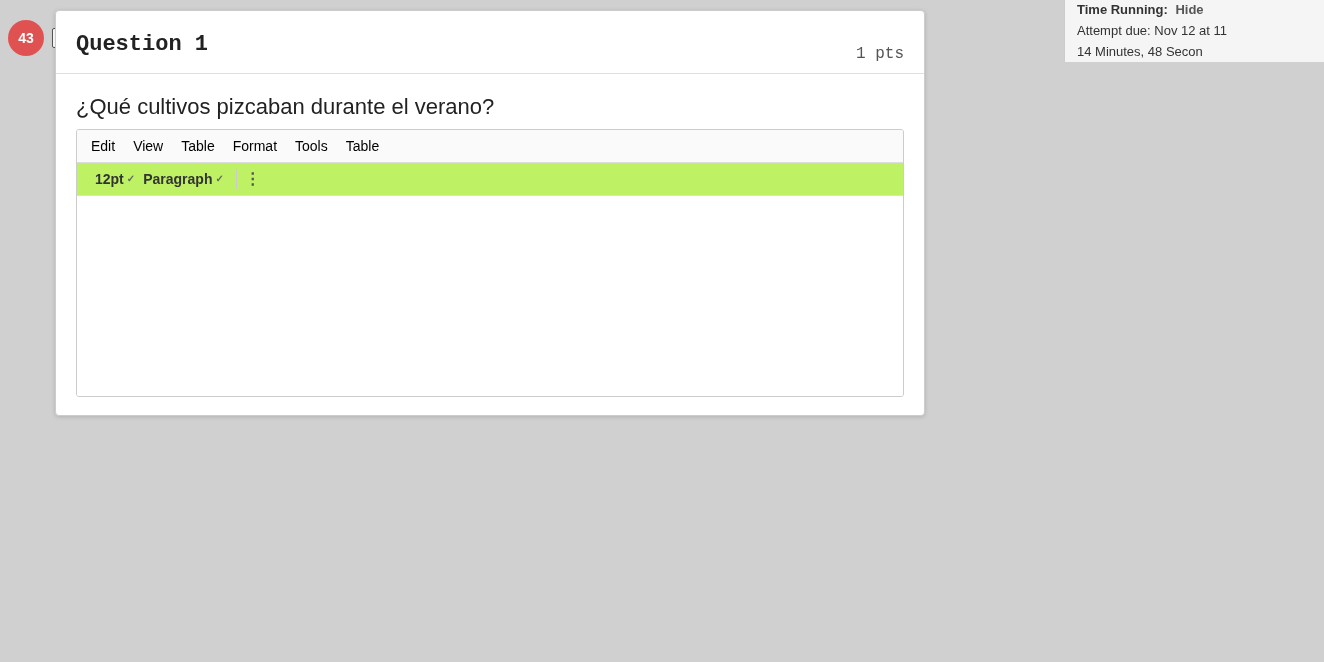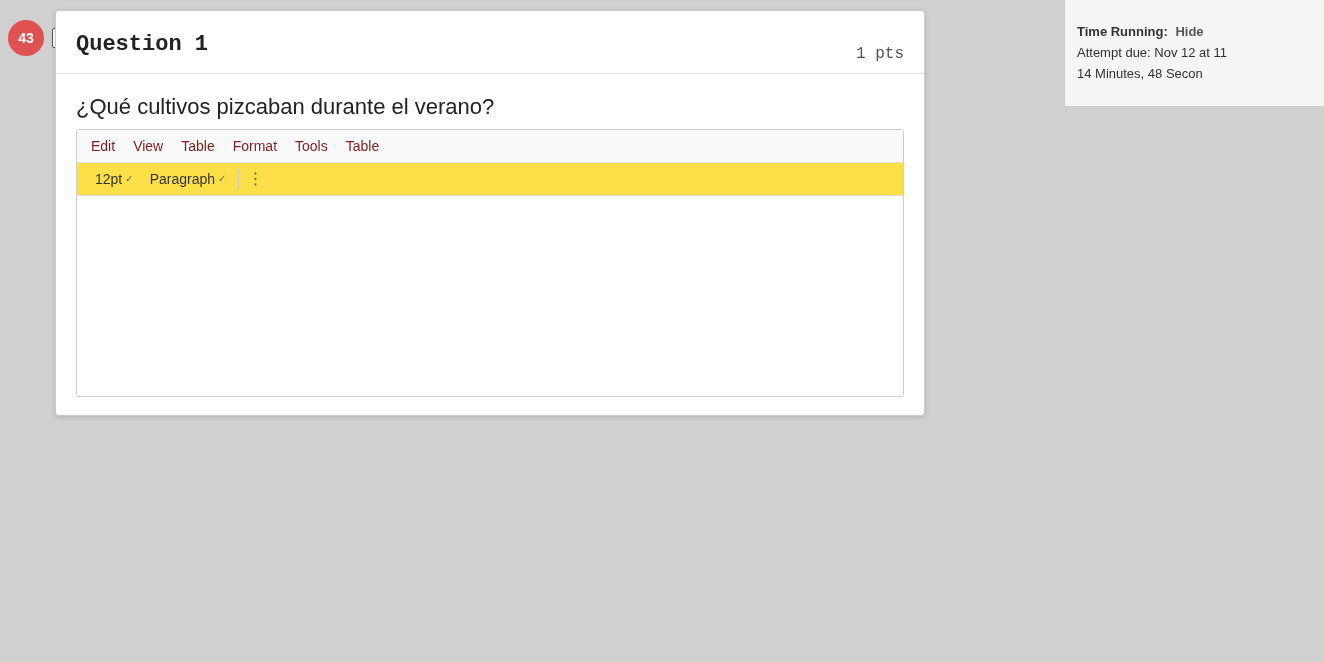--- a/index.html
+++ b/index.html
@@ -12,21 +12,21 @@
       overflow: hidden;
       position: relative;
     }
 
     .top-right-panel {
       position: absolute;
       top: 0;
       right: 0;
       width: 260px;
       background-color: #f5f5f5;
-      padding: 22px 12px;
+      padding: 0 12px;
       border-left: 1px solid #ccc;
       font-size: 13px;
       color: #333;
       line-height: 1.6;
     }
 
     .top-right-panel .time-running {
       font-weight: bold;
       display: inline;
     }
@@ -107,31 +107,32 @@
       display: flex;
       align-items: center;
       gap: 18px;
       padding: 8px 14px;
       border-bottom: 1px solid #ddd;
       background: #fafafa;
     }
 
     .editor-menubar .menu-item {
       font-size: 14px;
-      color: #7f1d1d;
+      color: #000000;
       cursor: pointer;
     }
 
     .editor-toolbar {
       display: flex;
       align-items: center;
       gap: 0;
       padding: 6px 14px;
       border-bottom: 1px solid #ddd;
-      background: #fde047;
+      background: #bef264;
+      font-weight: bold;
     }
 
     .toolbar-item {
       font-size: 14px;
       color: #333;
       cursor: pointer;
       display: flex;
       align-items: center;
       gap: 3px;
       padding: 2px 4px;
@@ -208,21 +209,21 @@
         <span class="menu-item">Format</span>
         <span class="menu-item">Tools</span>
         <span class="menu-item">Table</span>
       </div>
 
       <div class="editor-toolbar">
         <div class="toolbar-item">
           <span>12pt</span>
           <span class="chevron">✓</span>
         </div>
-        <div class="toolbar-item" style="margin-left:8px;align-items:center;">
+        <div class="toolbar-item" style="align-items:center;">
           <span>Paragraph</span>
           <span class="chevron">✓</span>
         </div>
         <div class="toolbar-separator"></div>
         <span class="toolbar-dots">⋮</span>
       </div>
 
       <div class="editor-content-area" contenteditable="true" style="">
       </div>
     </div>

